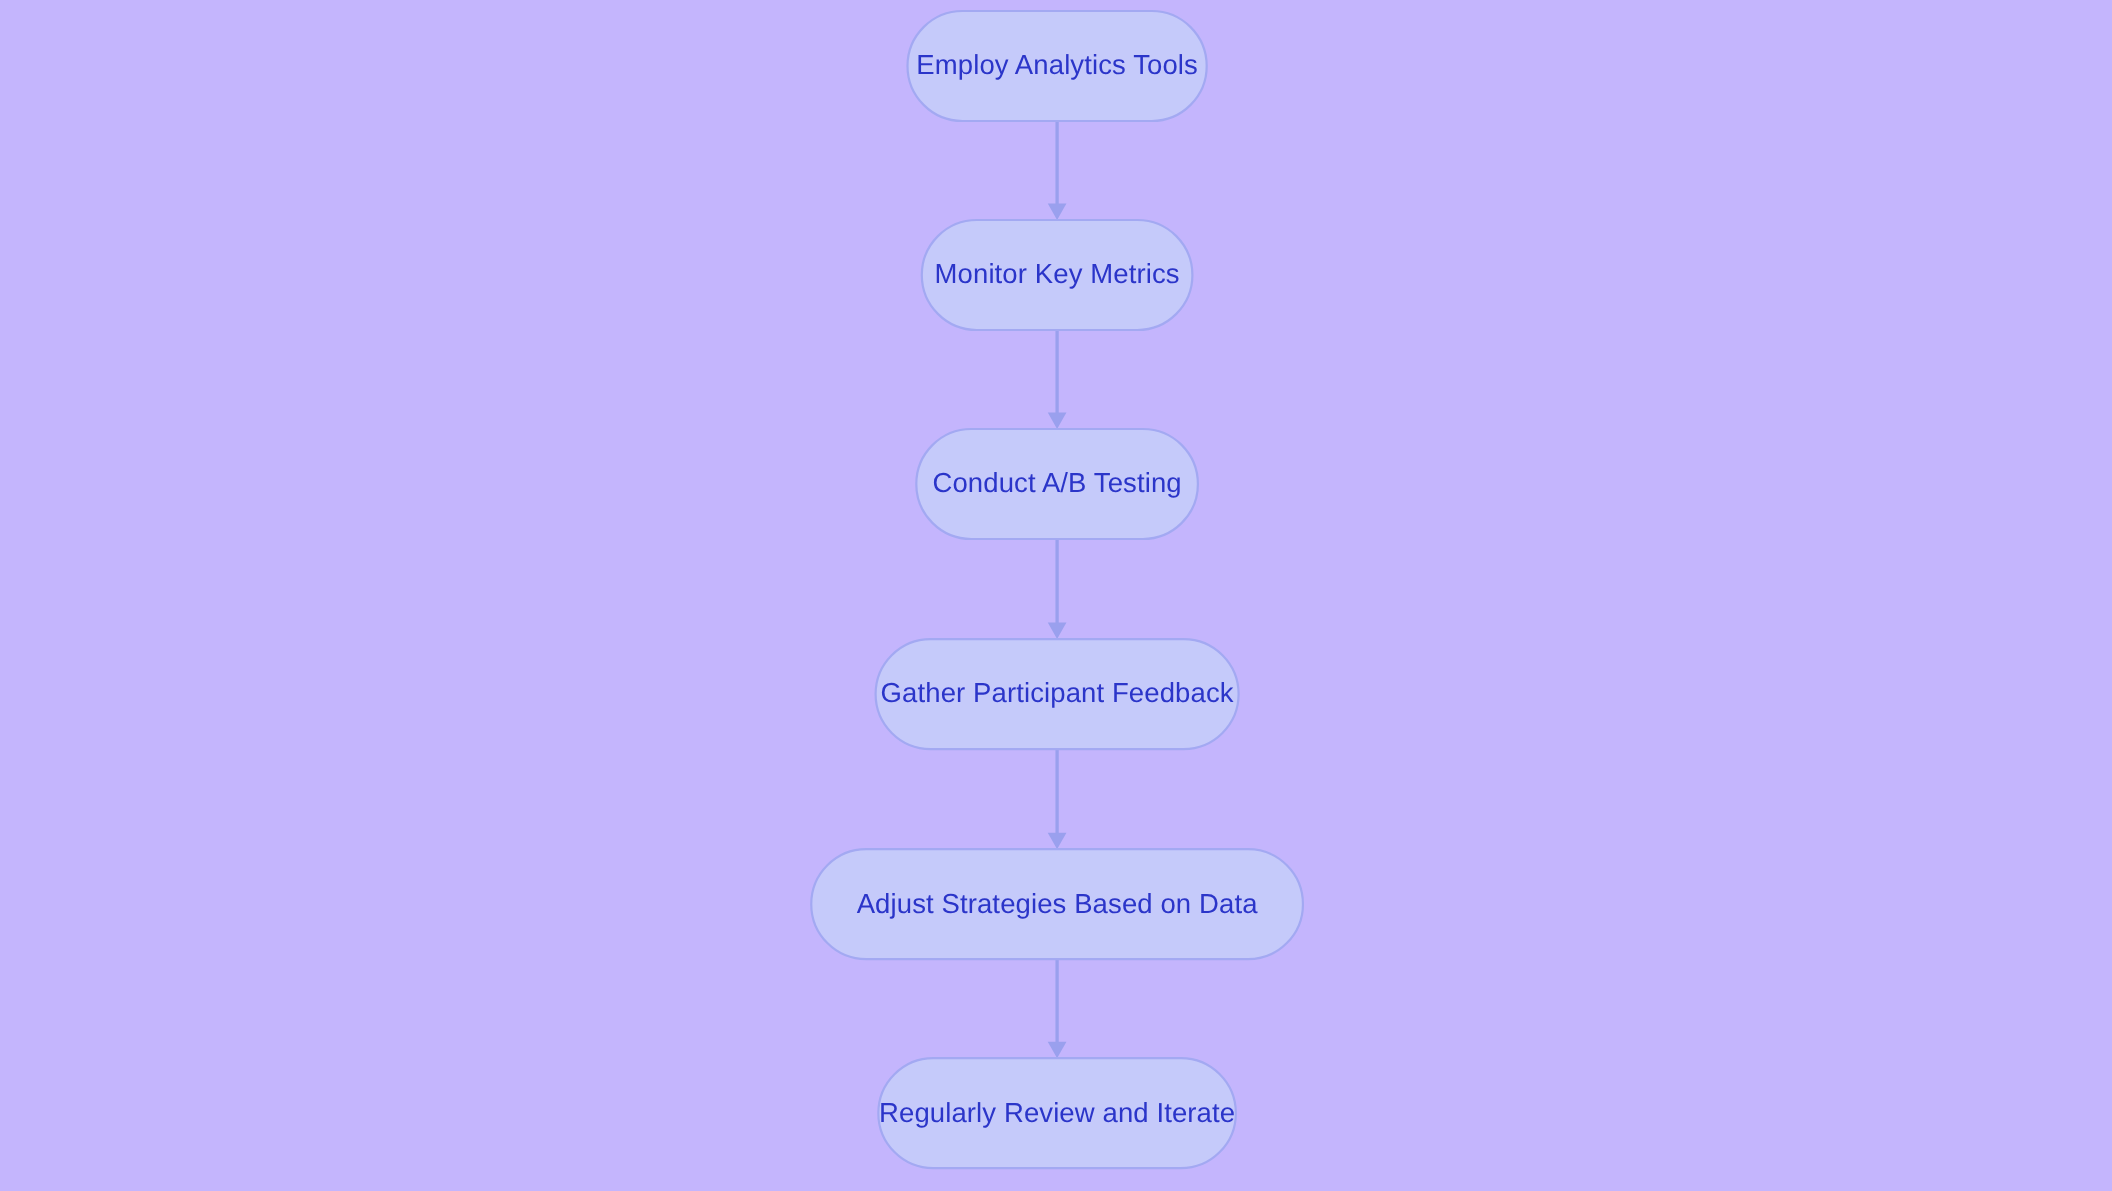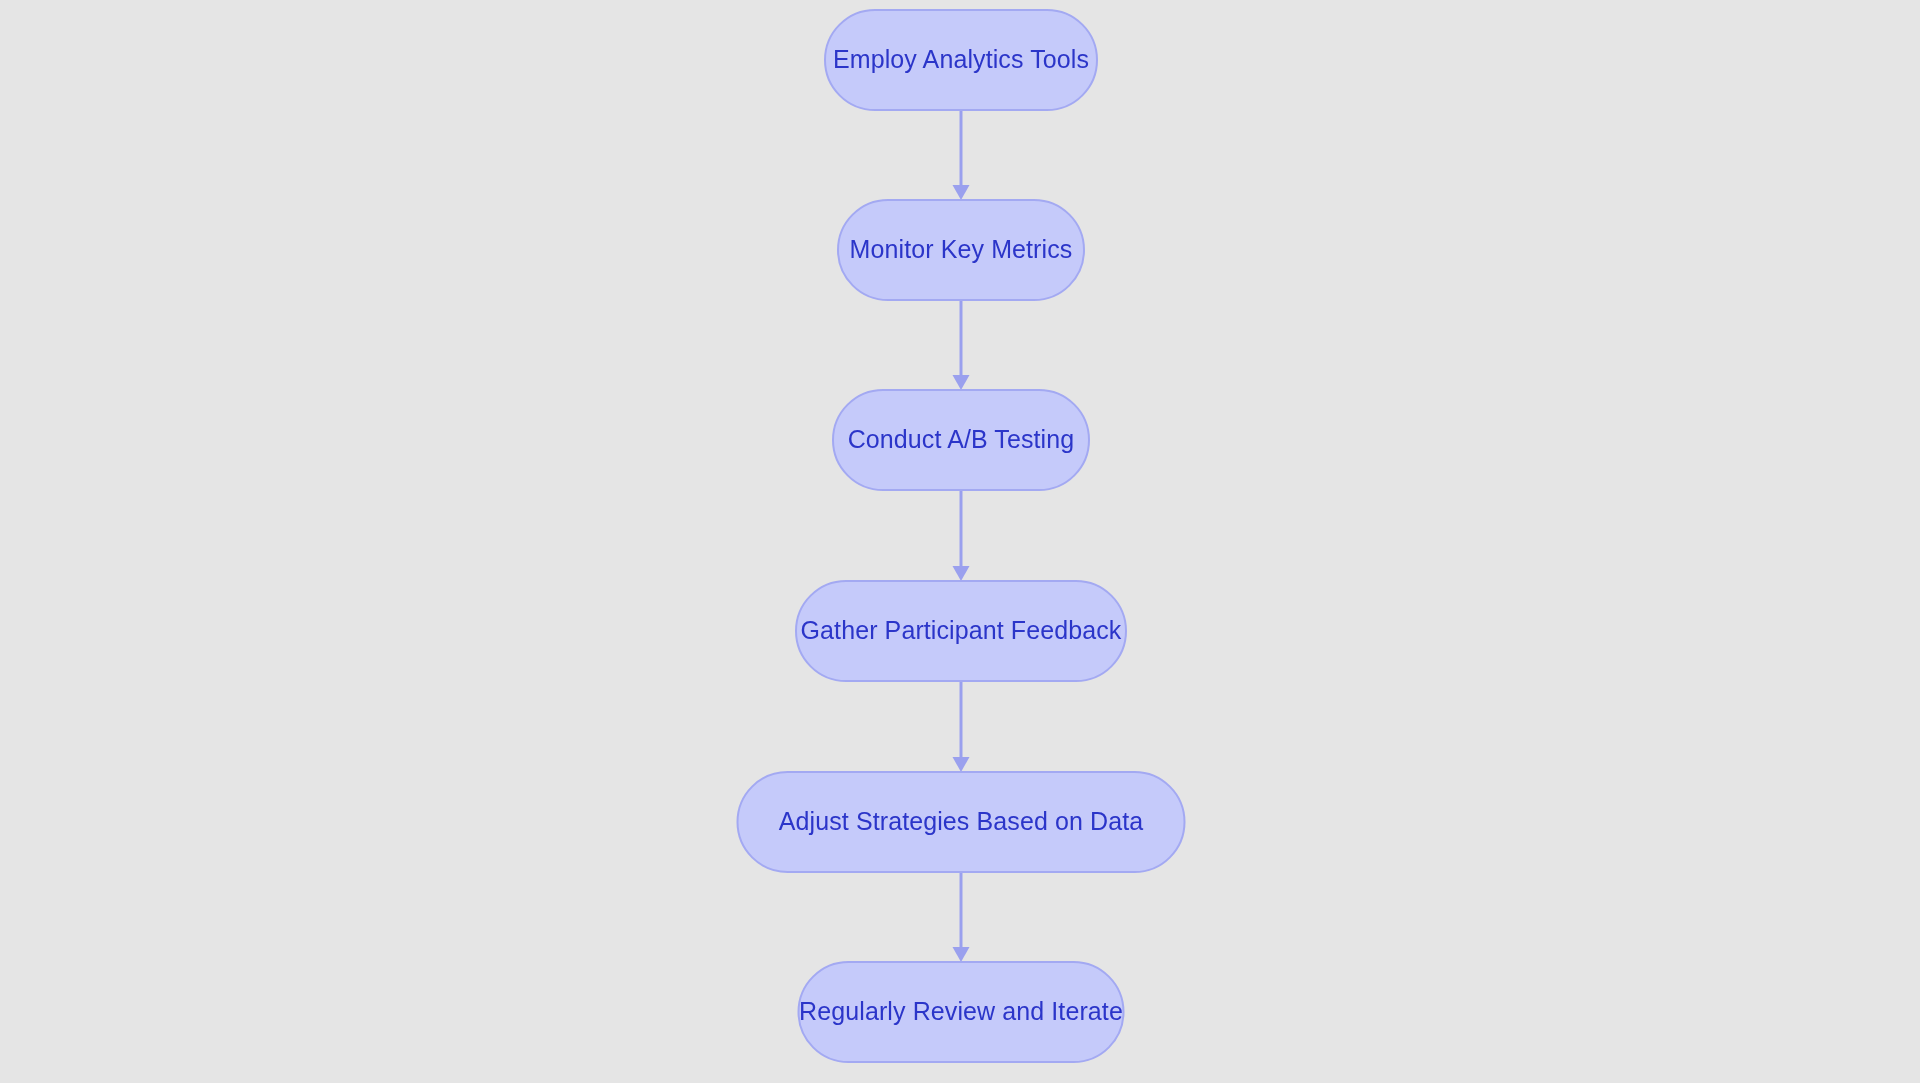--- a/index.html
+++ b/index.html
@@ -5,21 +5,21 @@
 <style>
   html, body {
     margin: 0;
     padding: 0;
     background: #ffffff;
   }
   #canvas {
     position: relative;
     width: 1920px;
     height: 1083px;
-    background: #e5e5e5;
+    background: #c4b5fd;
     overflow: hidden;
     font-family: "Liberation Sans", "DejaVu Sans", sans-serif;
   }
   #flow-svg {
     position: absolute;
     top: 0;
     left: 0;
     width: 1920px;
     height: 1083px;
   }

